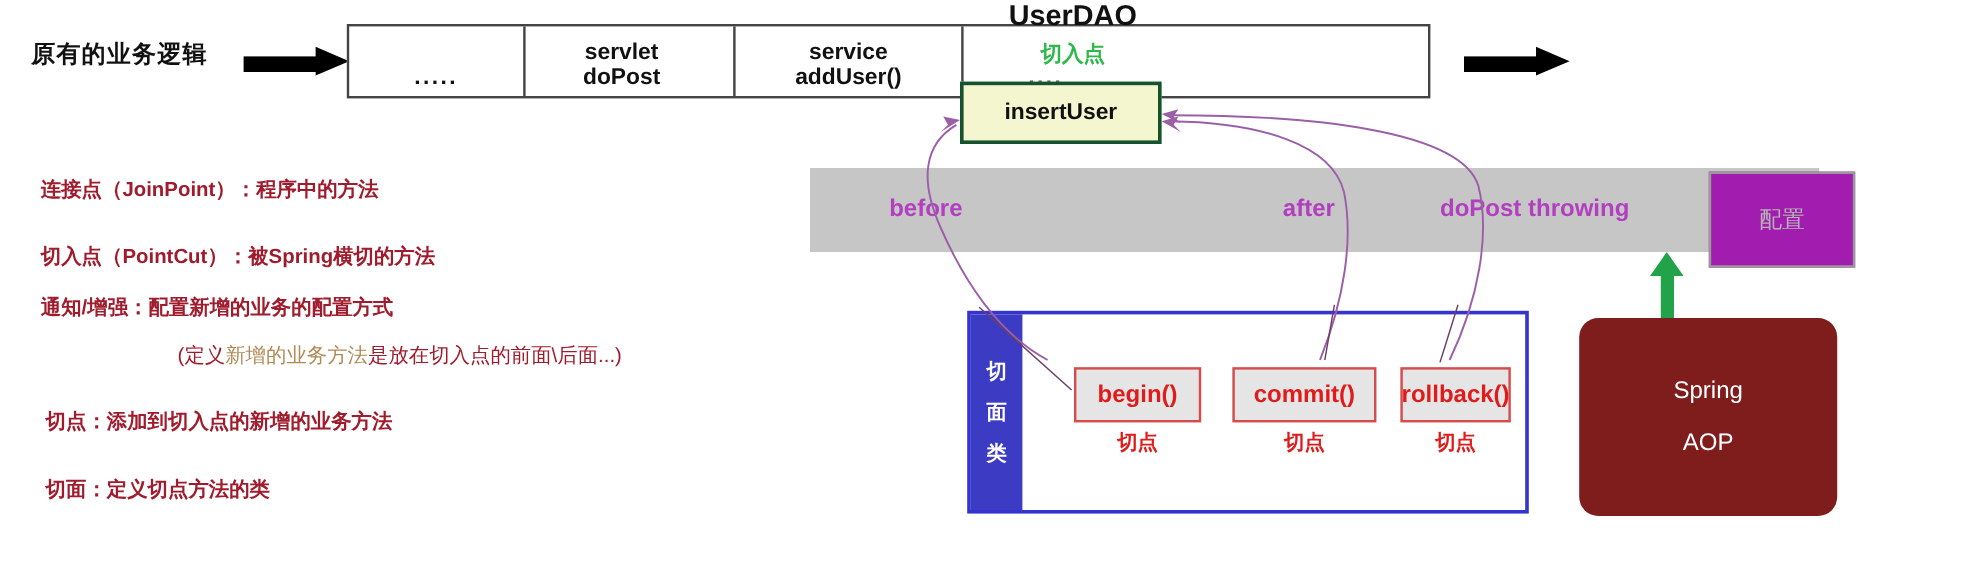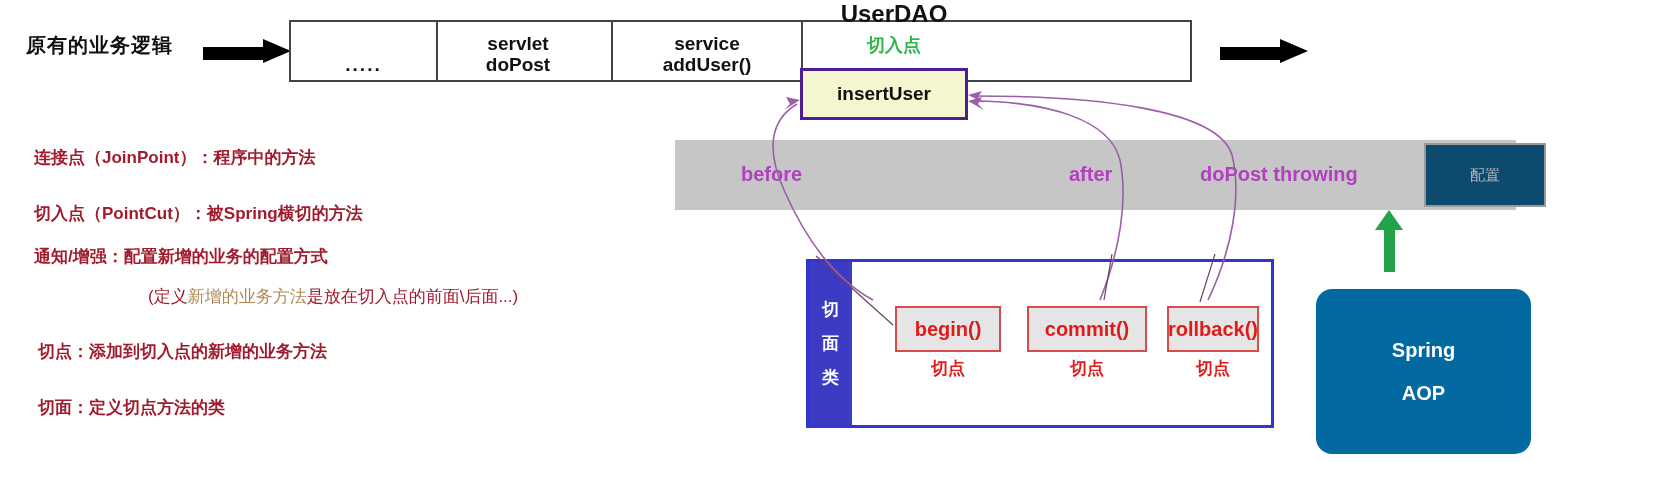--- a/index.html
+++ b/index.html
@@ -24,21 +24,21 @@
   .cell.sep{border-left:2px solid #444;}
   .cell .l1{line-height:1.05;}
   .cell .l2{line-height:1.15;}
   .dots{font-size:19px;font-weight:bold;color:#111;letter-spacing:2px;}
 
   
   .userdao{left:824px;top:0px;width:140px;text-align:center;font-size:24px;font-weight:bold;color:#111;}
   .pointcut-label{left:824px;top:33px;width:140px;text-align:center;font-size:18px;font-weight:bold;color:#2fb84a;}
 
   
-  .insertuser{left:800px;top:68px;width:168px;height:52px;background:#f4f6cf;border:3px solid #4c1d95;
+  .insertuser{left:800px;top:68px;width:168px;height:52px;background:#f4f6cf;border:3px solid #14532d;
       box-sizing:border-box;display:flex;align-items:center;justify-content:center;
       font-size:19px;font-weight:bold;color:#111;}
 
   
   .legend{left:34px;color:#a01b2c;font-weight:bold;}
   .l-joinpoint{top:146px;font-size:17px;}
   .l-pointcut{top:202px;font-size:17px;}
   .l-advice{top:245px;font-size:17px;}
   .l-advice2{left:148px;top:285px;font-size:17px;color:#a01b2c;}
   .l-advice2 .muted{color:#b08a55;}
@@ -46,38 +46,38 @@
   .l-mian{left:38px;top:396px;font-size:17px;}
 
   
   .graybar{left:675px;top:140px;width:841px;height:70px;background:#c6c6c6;}
   .adv{position:absolute;top:163px;font-size:20px;font-weight:bold;color:#b13fbf;white-space:nowrap;}
   .adv-before{left:741px;}
   .adv-after{left:1069px;}
   .adv-afterthrow{left:1200px;}
 
   
-  .config{left:1424px;top:143px;width:122px;height:64px;background:#0c4a6e;border:2px solid #999;
+  .config{left:1424px;top:143px;width:122px;height:80px;background:#a21caf;border:2px solid #999;
       box-sizing:border-box;display:flex;align-items:center;justify-content:center;
-      font-size:15px;color:#b4b4b4;font-weight:normal;}
+      font-size:19px;color:#b4b4b4;font-weight:normal;}
 
   
   .aspectbox{left:806px;top:259px;width:468px;height:169px;border:3px solid #3434cf;box-sizing:border-box;background:#fff;}
   .aspect-side{position:absolute;left:0;top:0;width:43px;height:100%;background:#3b3bc4;
       display:flex;flex-direction:column;align-items:center;justify-content:center;gap:11px;
       color:#fff;font-size:17px;font-weight:bold;}
   .methodbox{position:absolute;top:44px;height:46px;border:2px solid #d84b4b;box-sizing:border-box;
       background:#e5e5e5;display:flex;align-items:center;justify-content:center;
       font-size:20px;font-weight:bold;color:#e01b1b;white-space:nowrap;}
   .mlabel{position:absolute;top:95px;font-size:17px;font-weight:bold;color:#e01b1b;text-align:center;}
 
   
   .springaop{left:1316px;top:265px;width:215px;height:165px;background:#27a councils;}
-  .springaop{background:#0369a1;border-radius:16px;display:flex;flex-direction:column;
-      align-items:center;justify-content:center;gap:20px;color:#fff;font-size:20px;font-weight:bold;margin-top:24px;}
+  .springaop{background:#7f1d1d;border-radius:16px;display:flex;flex-direction:column;
+      align-items:center;justify-content:center;gap:20px;color:#fff;font-size:20px;font-weight:normal;}
   .green-arrow{left:1375px;top:210px;width:28px;height:60px;}
   .green-arrow .gshaft{position:absolute;left:9px;top:16px;width:11px;height:46px;background:#22a34a;}
   .green-arrow .ghead{position:absolute;left:0;top:0;width:0;height:0;
       border-left:14px solid transparent;border-right:14px solid transparent;border-bottom:20px solid #22a34a;}
 
   
   svg.overlay{position:absolute;left:0;top:0;width:1656px;height:483px;pointer-events:none;}
 </style>
 </head>
 <body>

